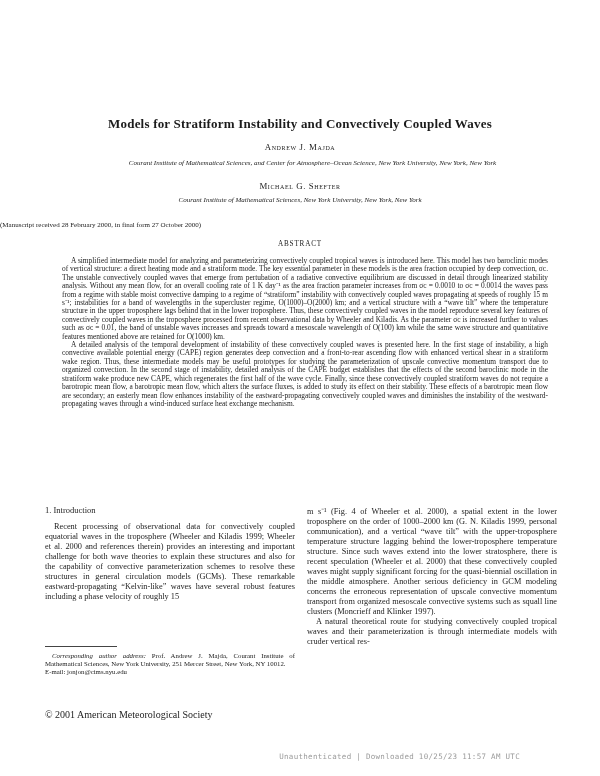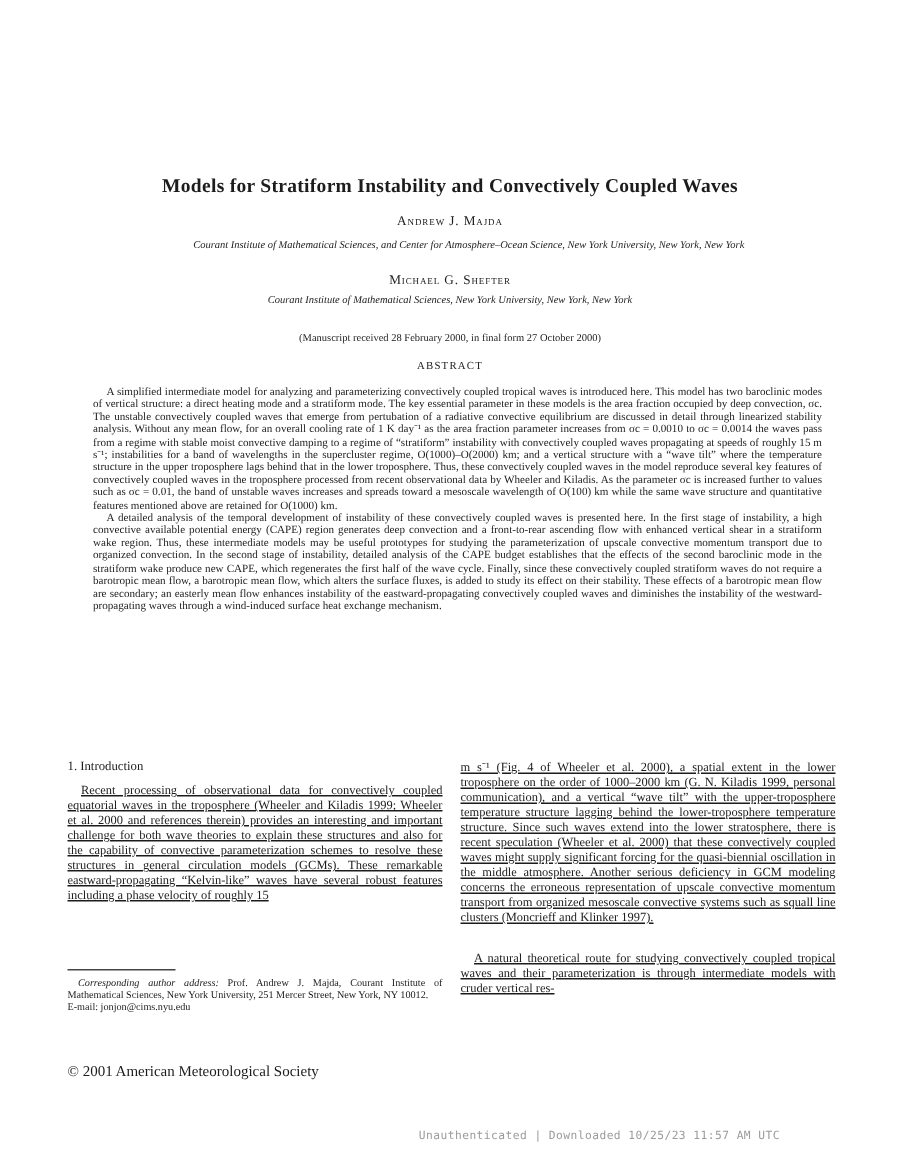--- a/index.html
+++ b/index.html
@@ -13,33 +13,33 @@
   .head-title { position:absolute; left:0; right:0; top:0; text-align:center; font-size:7.6px; letter-spacing:2.2px; }
   .head-pageno { position:absolute; right:0; top:-1px; font-size:9.5px; }
   
   .paper-title { position:absolute; top:116px; left:40px; right:40px; margin:0; text-align:center; font-size:13px; font-weight:bold; letter-spacing:0.2px; }
   .author { position:absolute; left:0; right:0; text-align:center; font-variant:small-caps; font-size:8.8px; letter-spacing:0.6px; }
   .author-1 { top:142px; }
   .author-2 { top:181px; }
   .affil { position:absolute; left:0; right:0; text-align:center; font-style:italic; font-size:7px; }
   .affil-1 { top:159px;margin-left:25px; }
   .affil-2 { top:196px; }
-  .manuscript { position:absolute; top:221px; left:0; right:0; text-align:center; font-size:7px; }
+  .manuscript { position:absolute; top:221px; left:0; right:0; text-align:left; font-size:7px; }
   
   .abs-head { position:absolute; top:240px; left:0; right:0; text-align:center; font-size:7.2px; letter-spacing:0.8px; }
   .abstract { position:absolute; top:257px; left:62px; width:486px; font-size:7.4px; line-height:8.4px; text-align:justify; }
   .abstract p { margin:0; text-indent:9px; }
   
   .columns { position:absolute; top:505px; left:45px; width:512px; height:218px; }
   .col-left  { position:absolute; left:0; top:0; width:250px; height:218px; }
   .col-right { position:absolute; left:262px; top:2px; width:250px; }
   .sec-head { margin:0 0 7px 0; font-size:8.5px; font-weight:normal; line-height:10px; }
-  .bodytext { margin:0; font-size:8.3px; line-height:10px; text-align:justify;text-decoration:underline; }
+  .bodytext { margin:0; font-size:8.3px; line-height:10px; text-align:justify; }
   .indent { text-indent:9px; }
-  .gap-par { margin-top:17px; }
+  .gap-par { margin-top:0; }
   
   .footnote { position:absolute; left:0; top:141px; width:250px; font-size:6.8px; line-height:8px; text-align:justify; }
   .fn-rule { width:72px; height:0; border-top:1px solid #444; margin:0 0 5px 0; }
   .footnote p { margin:0; }
   .fn-first { text-indent:7px; }
   .it { font-style:italic; }
   
   .copyright { position:absolute; top:709px; left:45px; font-size:10px; }
   .stamp { position:absolute; top:752px; right:80px; font-family:"DejaVu Sans Mono", monospace; font-size:7.5px; color:#9b9b9b; letter-spacing:0.3px; }
 </style>

